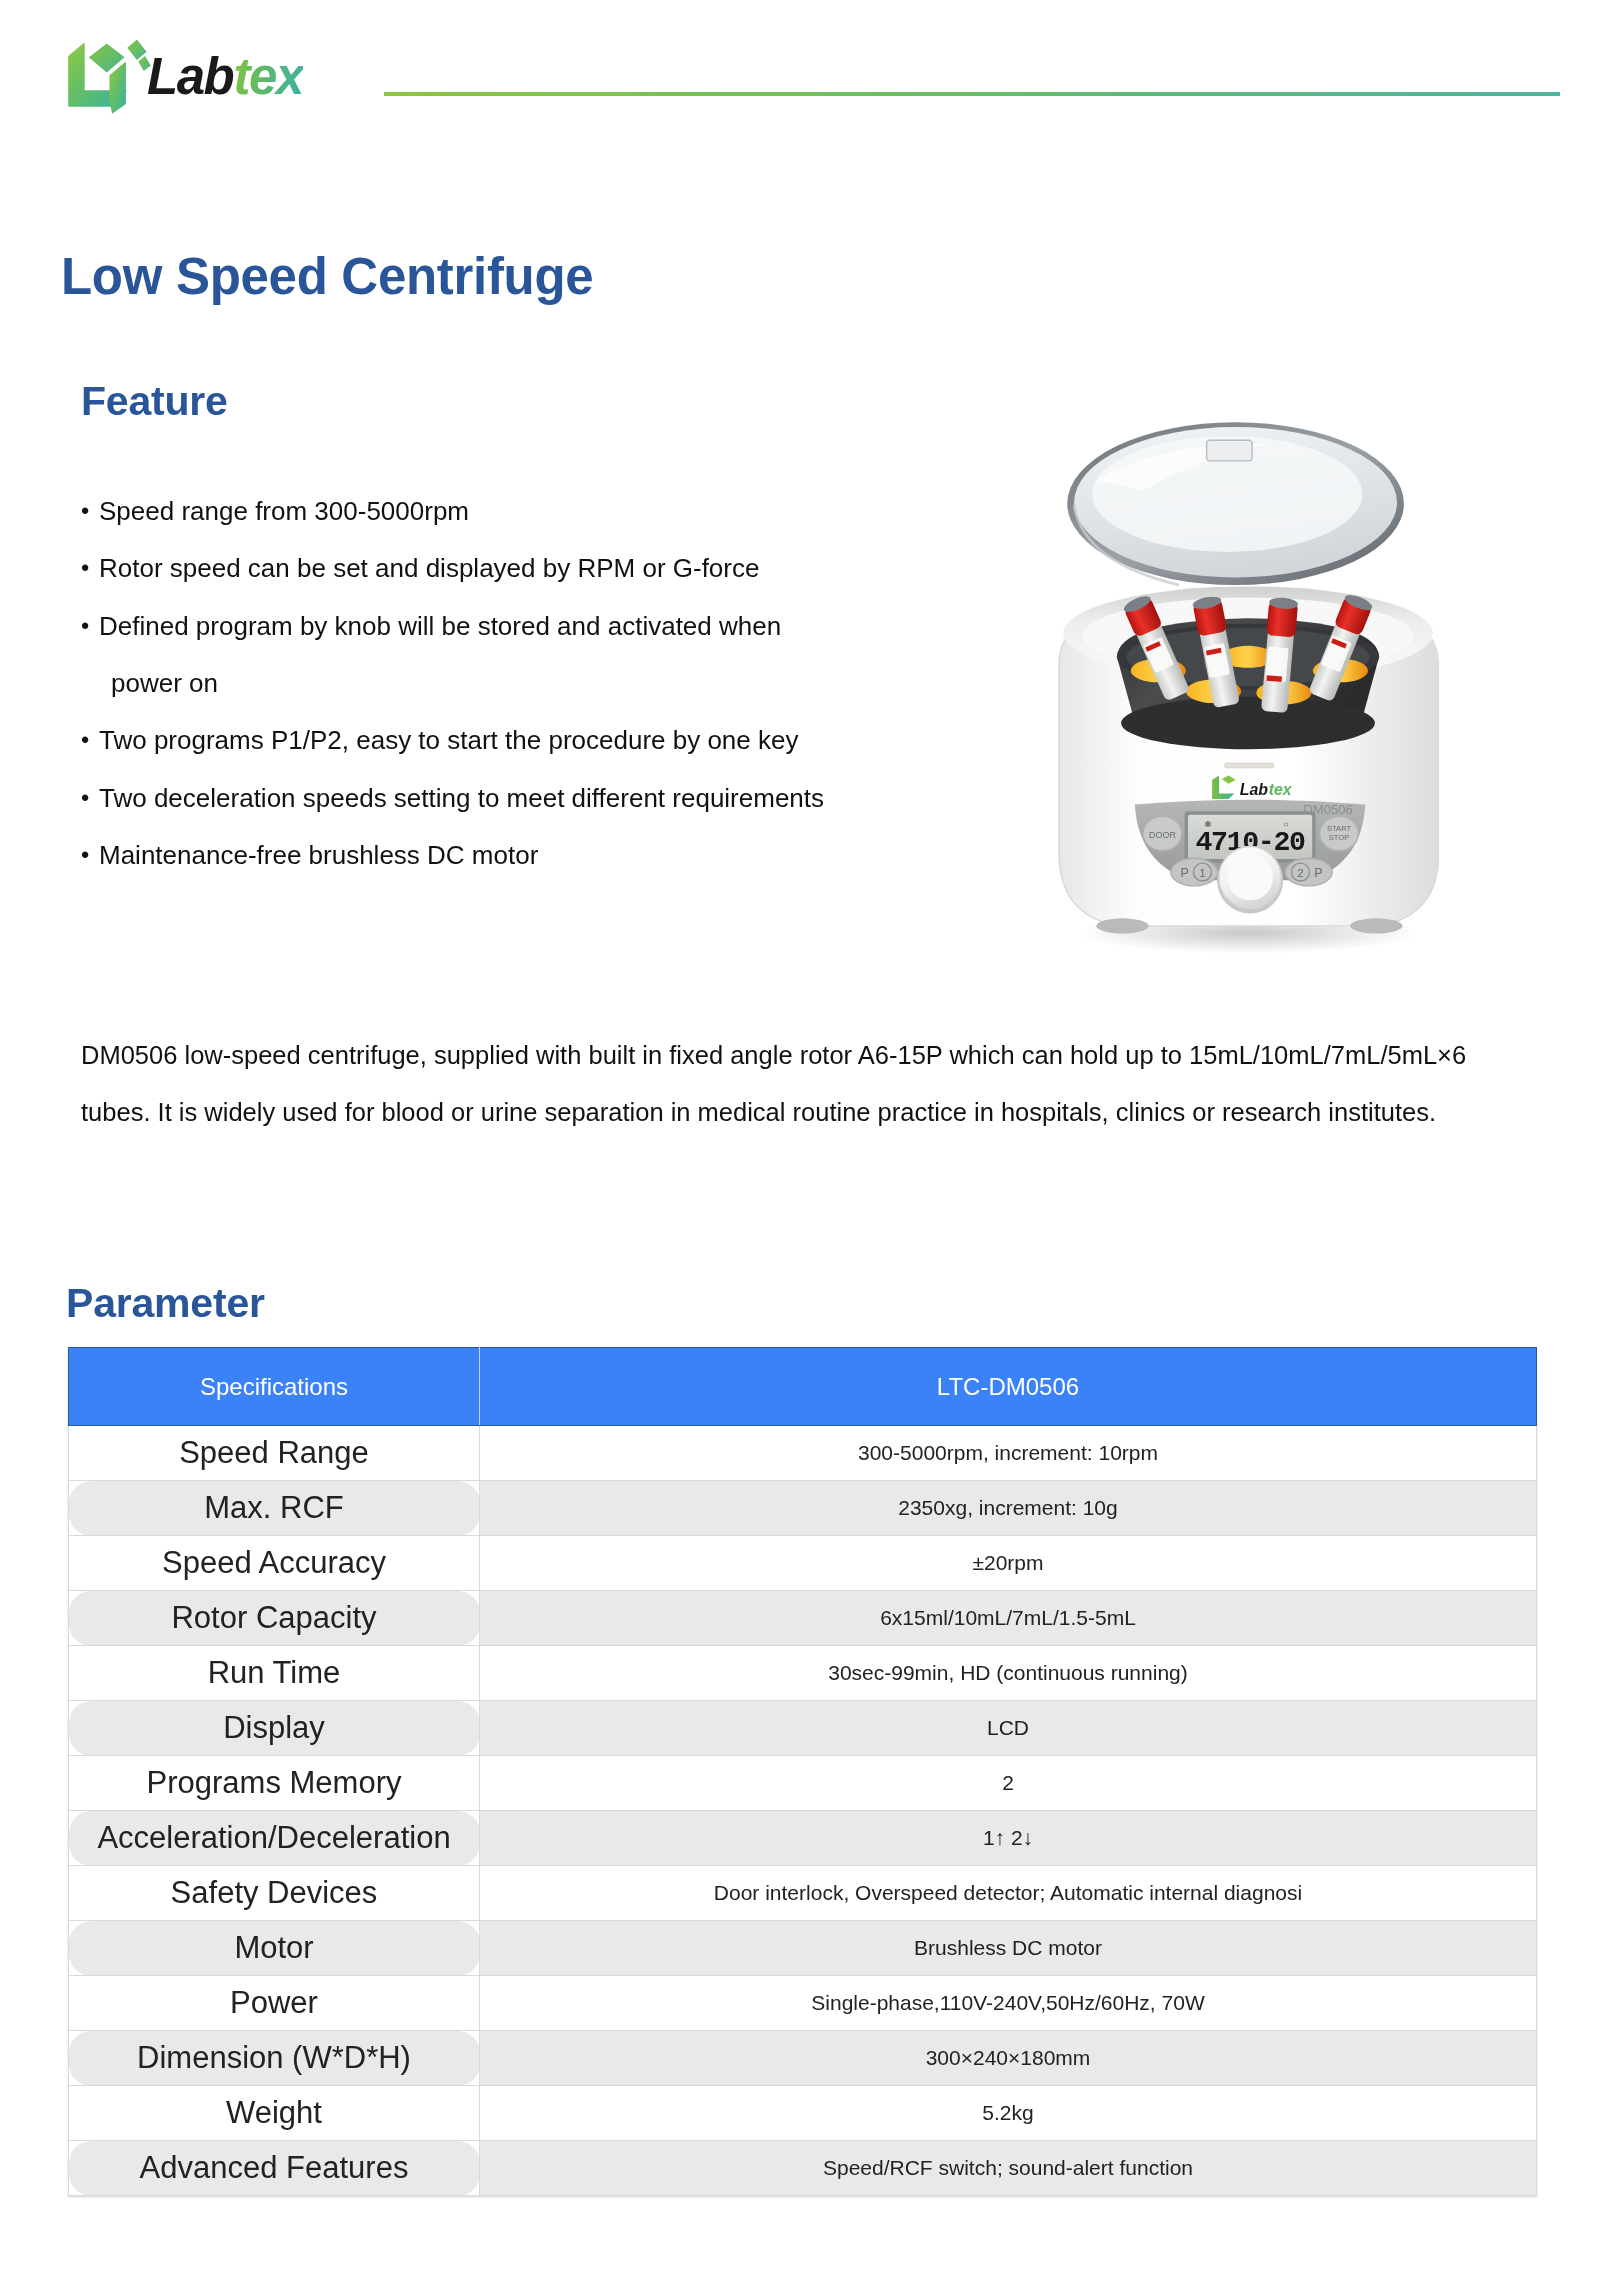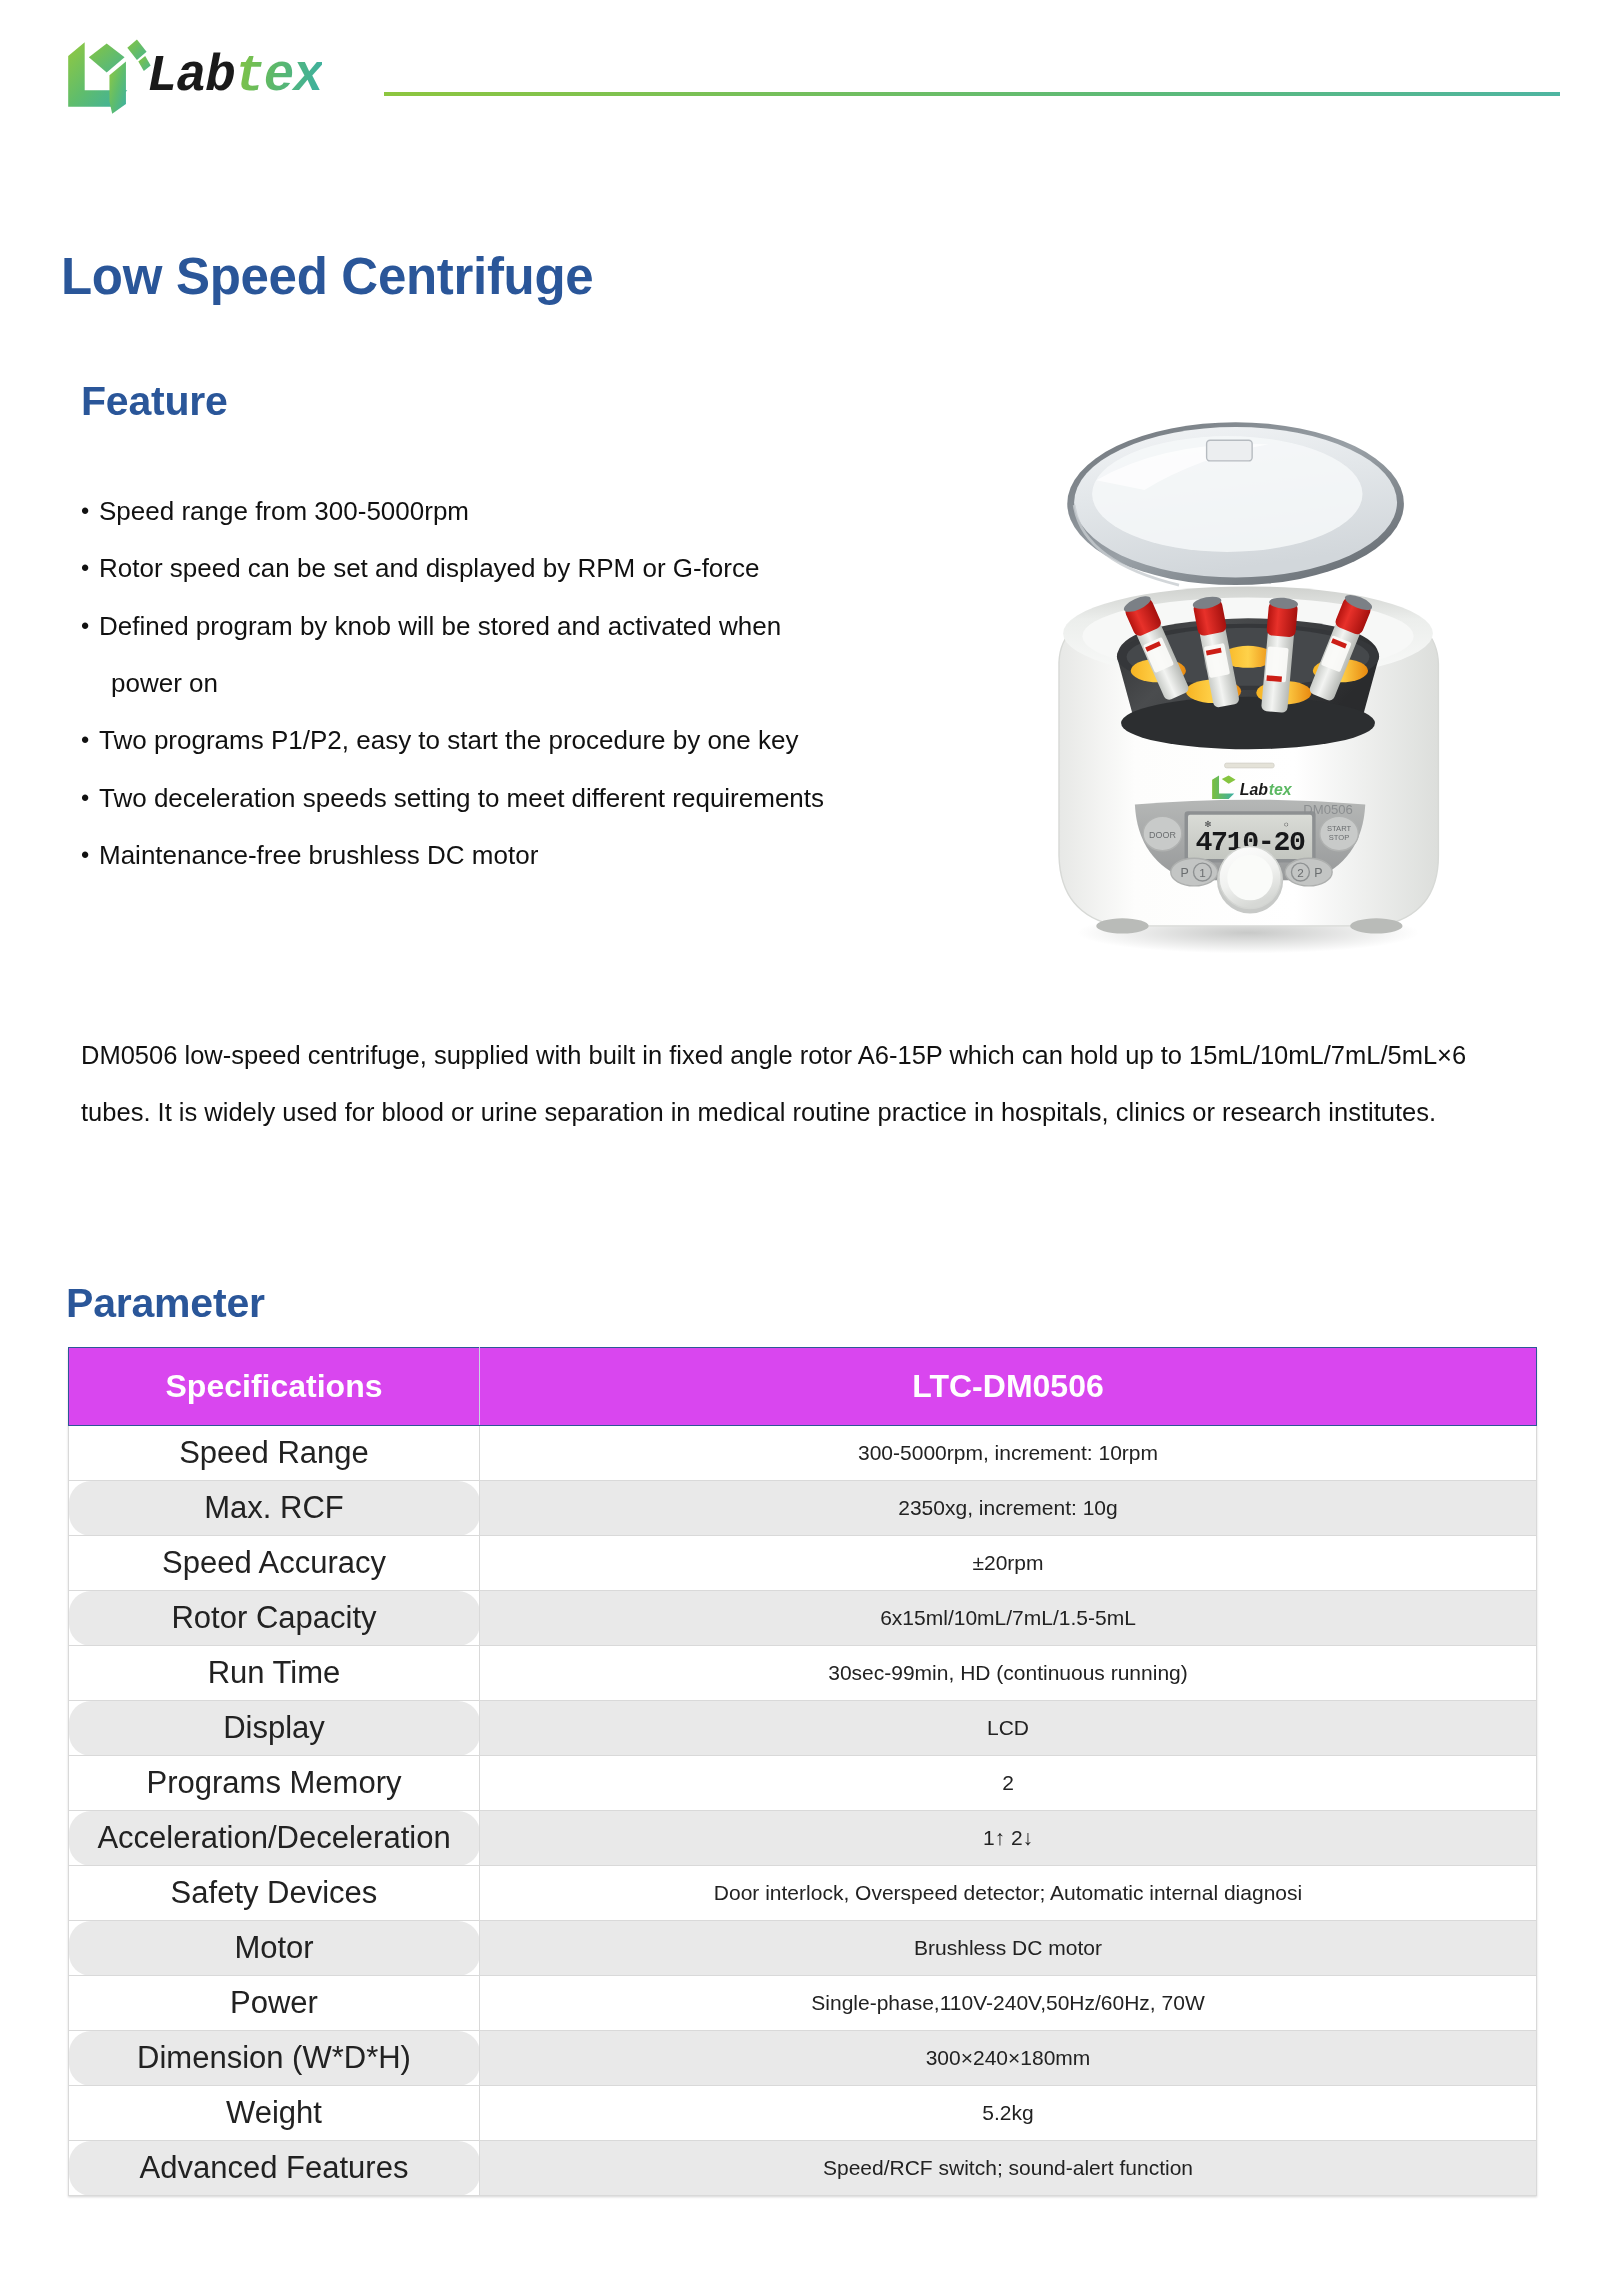--- a/index.html
+++ b/index.html
@@ -25,21 +25,20 @@
     height: 131px;
   }
   .logo-block {
     position: absolute;
     left: 61px;
     top: 36px;
     width: 262px;
     height: 81px;
     display: flex;
     align-items: center;
-    font-family: Liberation Mono, monospace;
   }
   .logo-mark {
     width: 90px;
     height: 77px;
     position: relative;
     flex: none;
   }
   .logo-wordmark {
     position: relative;
     margin-left: -4.1px;
@@ -136,24 +135,24 @@
     left: 68px;
     top: 1347px;
     width: 1468px;
     border-collapse: collapse;
     table-layout: fixed;
     box-shadow: 0 2.1px 2.1px rgba(0,0,0,0.16);
   }
   .spec-table col.c1 { width: 411px; }
   .spec-table col.c2 { width: 1057px; }
   .spec-table th {
-    background: #d946ef;
+    background: #3b82f6;
     color: #ffffff;
-    font-size: 32px;
-    font-weight: bold;
+    font-size: 24px;
+    font-weight: normal;
     height: 75px;
     text-align: center;
     border: 0.7px solid #2d5796;
     border-right-color: #c9d3e2;
   }
   .spec-table th:last-child { border-right-color: #2d5796; }
   .spec-table td {
     border: 0.7px solid #d9d9d9;
     text-align: center;
     color: #222222;

